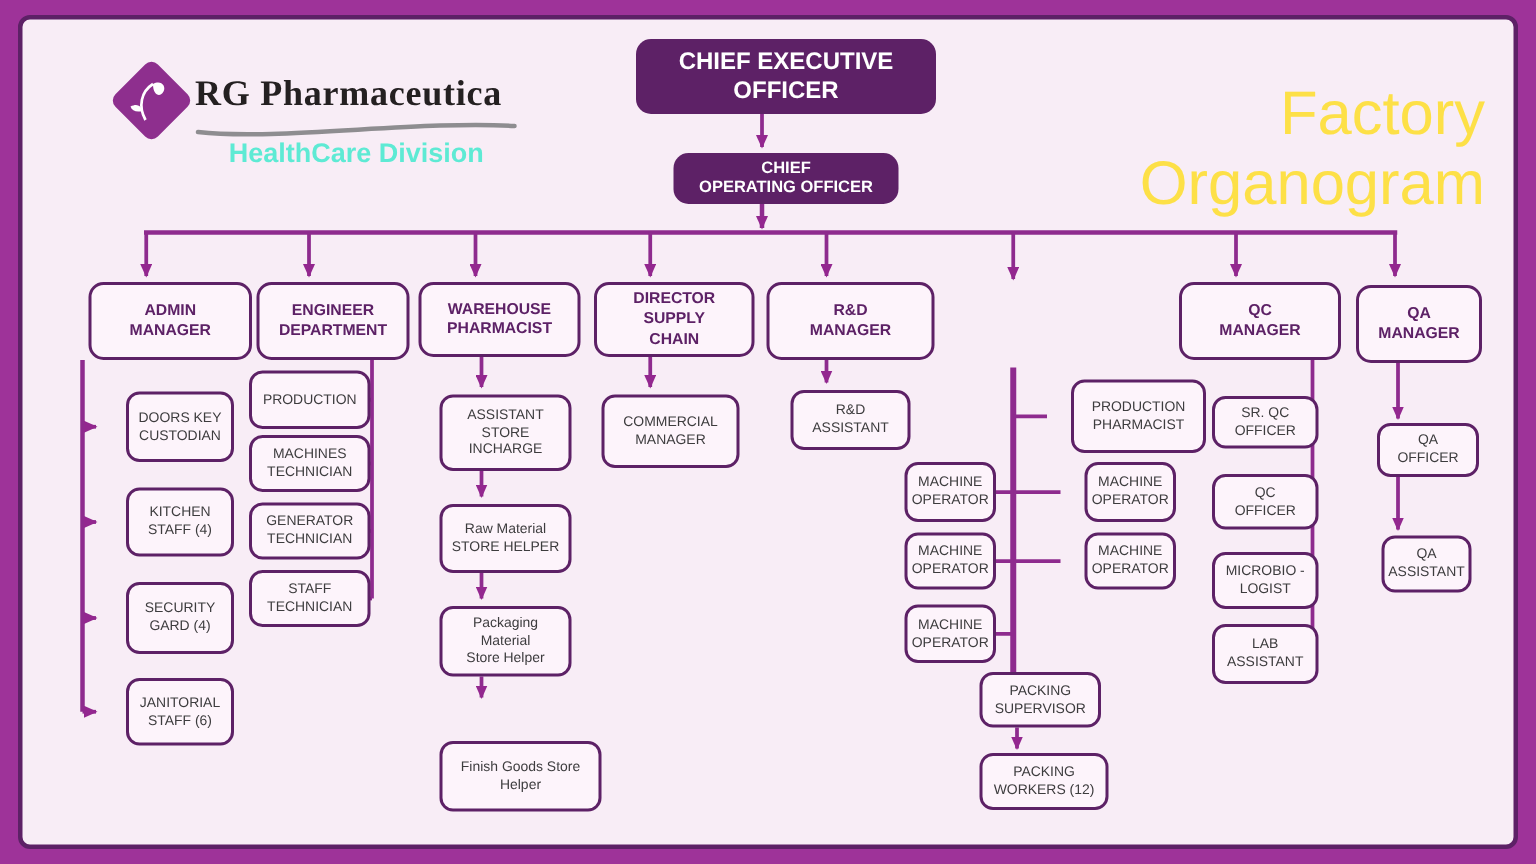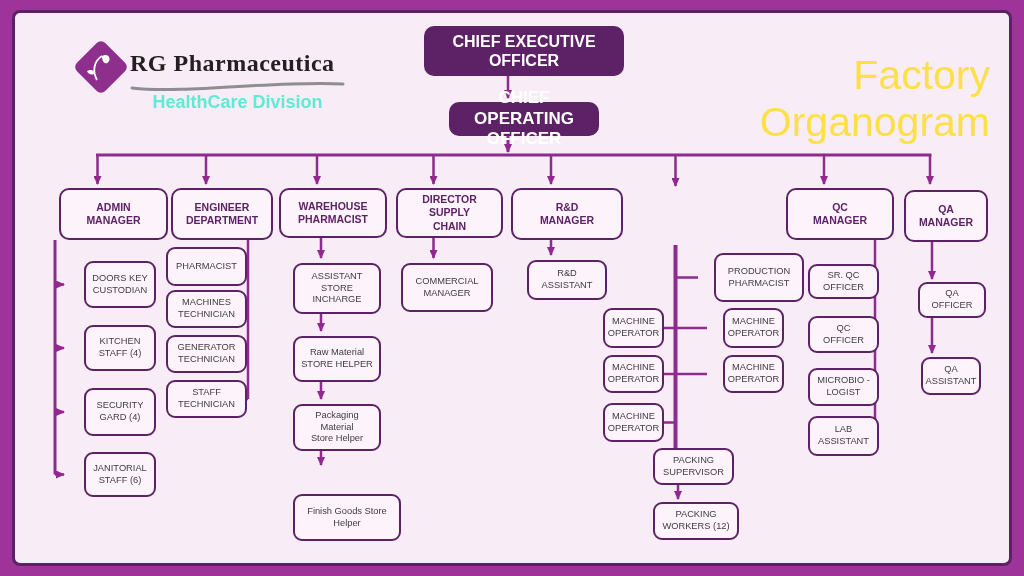--- a/index.html
+++ b/index.html
@@ -46,21 +46,21 @@
   .exec, .hd, .nd {
     position:absolute; z-index:2;
     display:flex; align-items:center; justify-content:center;
     text-align:center; line-height:1.25;margin-left:16px;
   }
   .exec {
     background:#5d2166; color:#ffffff; font-weight:bold;
     border-radius:10px;
   }
   .exec.ceo { font-size:16px; line-height:1.2; }
-  .exec.coo { font-size:17px; line-height:1.2; }
+  .exec.coo { font-size:11px; line-height:1.2; }
   .hd {
     background:#fdf4fb; border:2.5px solid #5d2166; border-radius:10px;
     color:#5d2166; font-weight:bold; font-size:10.5px; padding:2px 8px;
   }
   .nd {
     background:#fdf4fb; border:2.5px solid #5d2166; border-radius:9px;
     color:#3d3c3e; font-size:9.3px; padding:2px 5px;
   }
 
   .wire { stroke:#8e2b8e; fill:none; }
@@ -182,21 +182,21 @@
   <div class="hd" style="left:380px;top:188px;width:107px;height:50px;padding:2px 13px">DIRECTOR SUPPLY CHAIN</div>
   <div class="hd" style="left:495px;top:188px;width:112px;height:52px;padding:2px 24px">R&amp;D MANAGER</div>
   <div class="hd" style="left:770px;top:188px;width:108px;height:52px;padding:2px 26px">QC MANAGER</div>
   <div class="hd" style="left:888px;top:190px;width:84px;height:52px;padding:2px 14px">QA MANAGER</div>
 
   <div class="nd" style="left:68px;top:261px;width:72px;height:47px">DOORS KEY CUSTODIAN</div>
   <div class="nd" style="left:68px;top:325px;width:72px;height:46px">KITCHEN STAFF (4)</div>
   <div class="nd" style="left:68px;top:388px;width:72px;height:48px">SECURITY GARD (4)</div>
   <div class="nd" style="left:68px;top:452px;width:72px;height:45px">JANITORIAL STAFF (6)</div>
 
-  <div class="nd" style="left:150px;top:247px;width:81px;height:39px">PHARMACIST</div>
+  <div class="nd" style="left:150px;top:247px;width:81px;height:39px">PRODUCTION</div>
   <div class="nd" style="left:150px;top:290px;width:81px;height:38px">MACHINES TECHNICIAN</div>
   <div class="nd" style="left:150px;top:335px;width:81px;height:38px">GENERATOR TECHNICIAN</div>
   <div class="nd" style="left:150px;top:380px;width:81px;height:38px">STAFF TECHNICIAN</div>
 
   <div class="nd" style="left:277px;top:263px;width:88px;height:51px;padding:2px 14px">ASSISTANT STORE INCHARGE</div>
   <div class="nd" style="left:277px;top:336px;width:88px;height:46px">Raw Material STORE HELPER</div>
   <div class="nd" style="left:277px;top:404px;width:88px;height:47px;padding:2px 14px">Packaging Material Store Helper</div>
   <div class="nd" style="left:277px;top:494px;width:108px;height:47px">Finish Goods Store Helper</div>
 
   <div class="nd" style="left:385px;top:263px;width:92px;height:49px">COMMERCIAL MANAGER</div>

